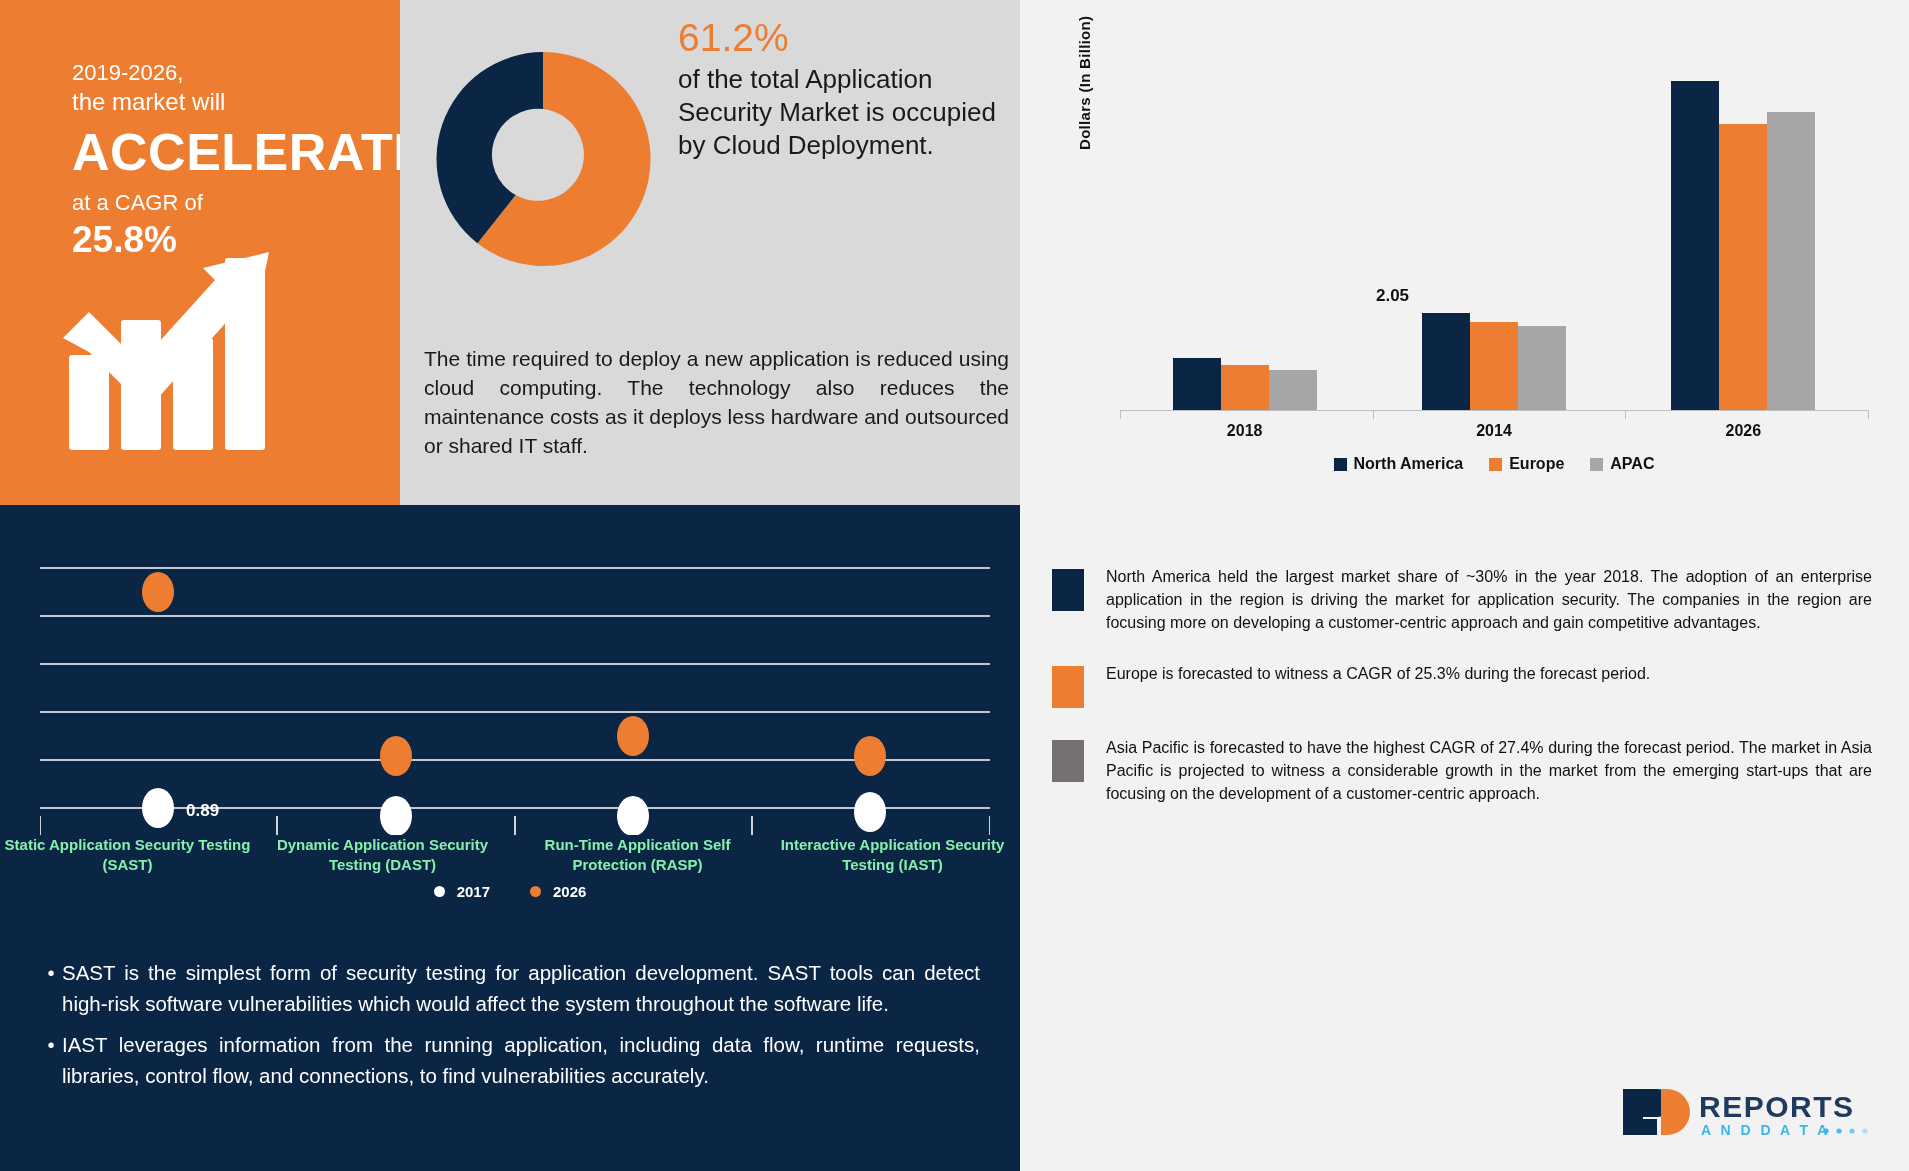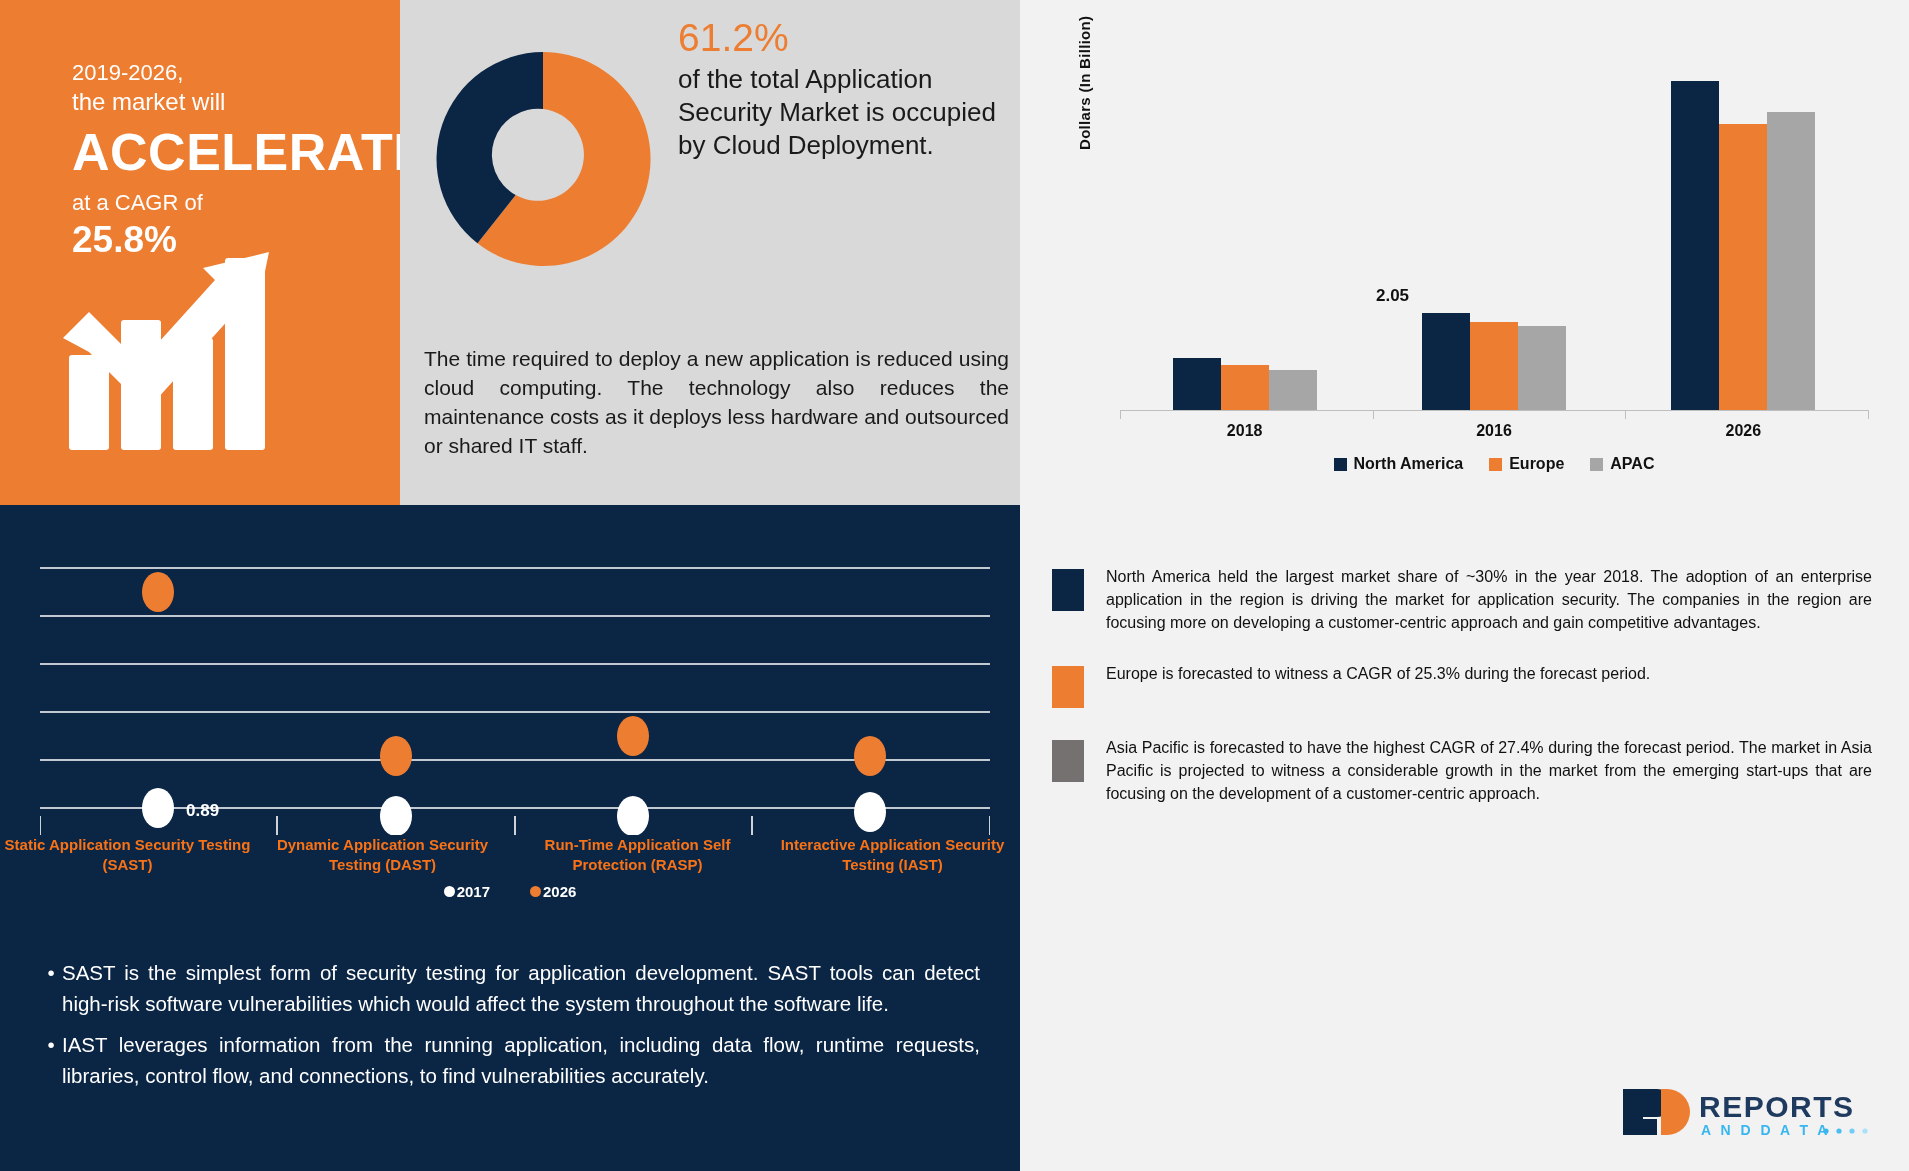--- a/index.html
+++ b/index.html
@@ -23,23 +23,23 @@
   .cloud-pct{font-size:39px;color:#ed7d31;line-height:1.05;}
   .cloud-sub{font-size:26px;color:#1a1a1a;line-height:1.28;margin-top:4px;}
   .cloud-para{position:absolute;left:24px;top:345px;width:585px;font-size:21px;color:#1a1a1a;
               line-height:1.38;text-align:justify;}
 
   
   #panel-testing{position:absolute;left:0;top:505px;width:1020px;height:666px;background:#0b2545;}
   #dotplot{position:absolute;left:40px;top:45px;width:950px;height:285px;}
   .dp-cat{position:absolute;top:330px;width:100%;}
   .dp-labels{display:flex;}
-  .dp-label{flex:1;text-align:center;color:#f97316;font-size:15px;font-weight:bold;line-height:1.33;}
+  .dp-label{flex:1;text-align:center;color:#86efac;font-size:15px;font-weight:bold;line-height:1.33;}
   .dp-legend{display:flex;justify-content:center;gap:40px;margin-top:8px;align-items:center;}
-  .dp-leg-item{display:flex;align-items:center;gap:2px;color:#fff;font-size:15px;font-weight:bold;}
+  .dp-leg-item{display:flex;align-items:center;gap:12px;color:#fff;font-size:15px;font-weight:bold;}
   .dp-dot{width:11px;height:11px;border-radius:50%;display:inline-block;}
   .nv-bullets{position:absolute;left:40px;top:452px;width:940px;}
   .nv-bul{display:flex;color:#fff;font-size:20.5px;line-height:1.52;margin-bottom:10px;}
   .nv-bul .bul{width:22px;flex:0 0 22px;text-align:center;}
   .nv-bul .txt{flex:1;text-align:justify;}
 
   
   #panel-right{position:absolute;left:1020px;top:0;width:889px;height:1171px;background:#f2f2f2;}
   #barchart{position:absolute;left:60px;top:30px;width:800px;height:440px;}
   .ylabel{position:absolute;left:-4px;top:120px;transform:rotate(-90deg);transform-origin:left top;
@@ -188,21 +188,21 @@
       </div>
 
       <div class="axis"></div>
       <div class="tick" style="left:40px;"></div>
       <div class="tick" style="left:293px;"></div>
       <div class="tick" style="left:545px;"></div>
       <div class="tick" style="left:788px;"></div>
 
       <div class="xlabels">
         <div class="xlab">2018</div>
-        <div class="xlab">2016</div>
+        <div class="xlab">2014</div>
         <div class="xlab">2026</div>
       </div>
 
       <div class="legend">
         <div class="leg">
           <span class="leg-sw" style="background:#0b2545"></span>
           <span>North America</span>
         </div>
         <div class="leg">
           <span class="leg-sw" style="background:#ed7d31"></span>

